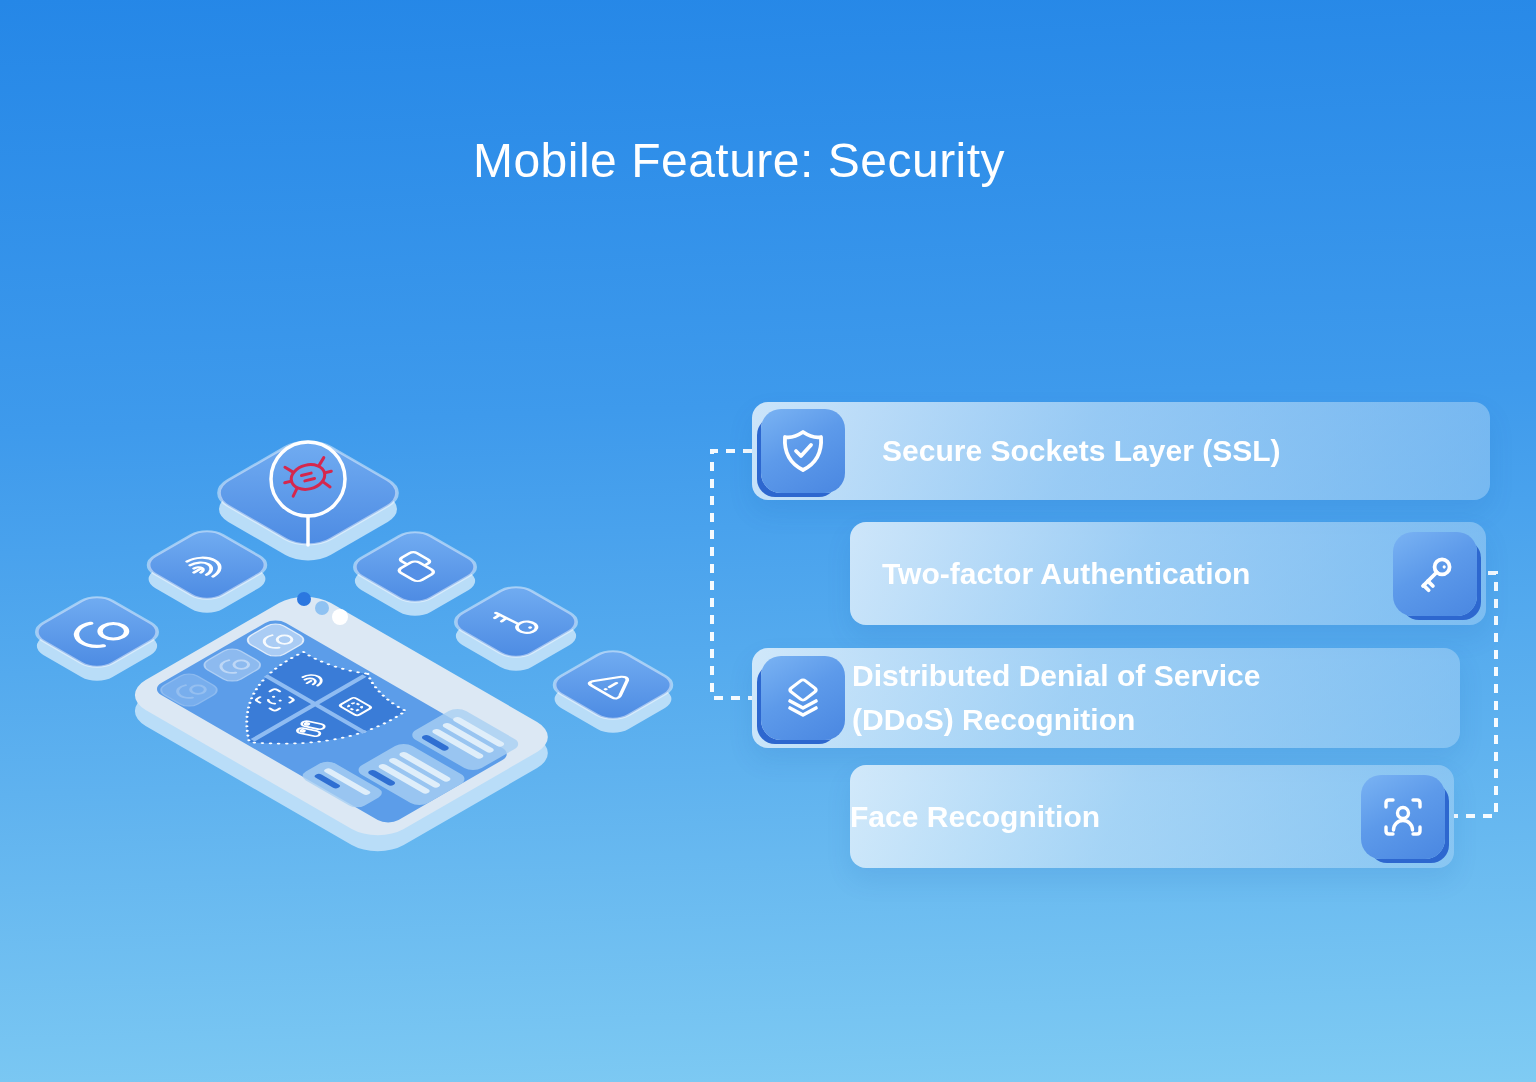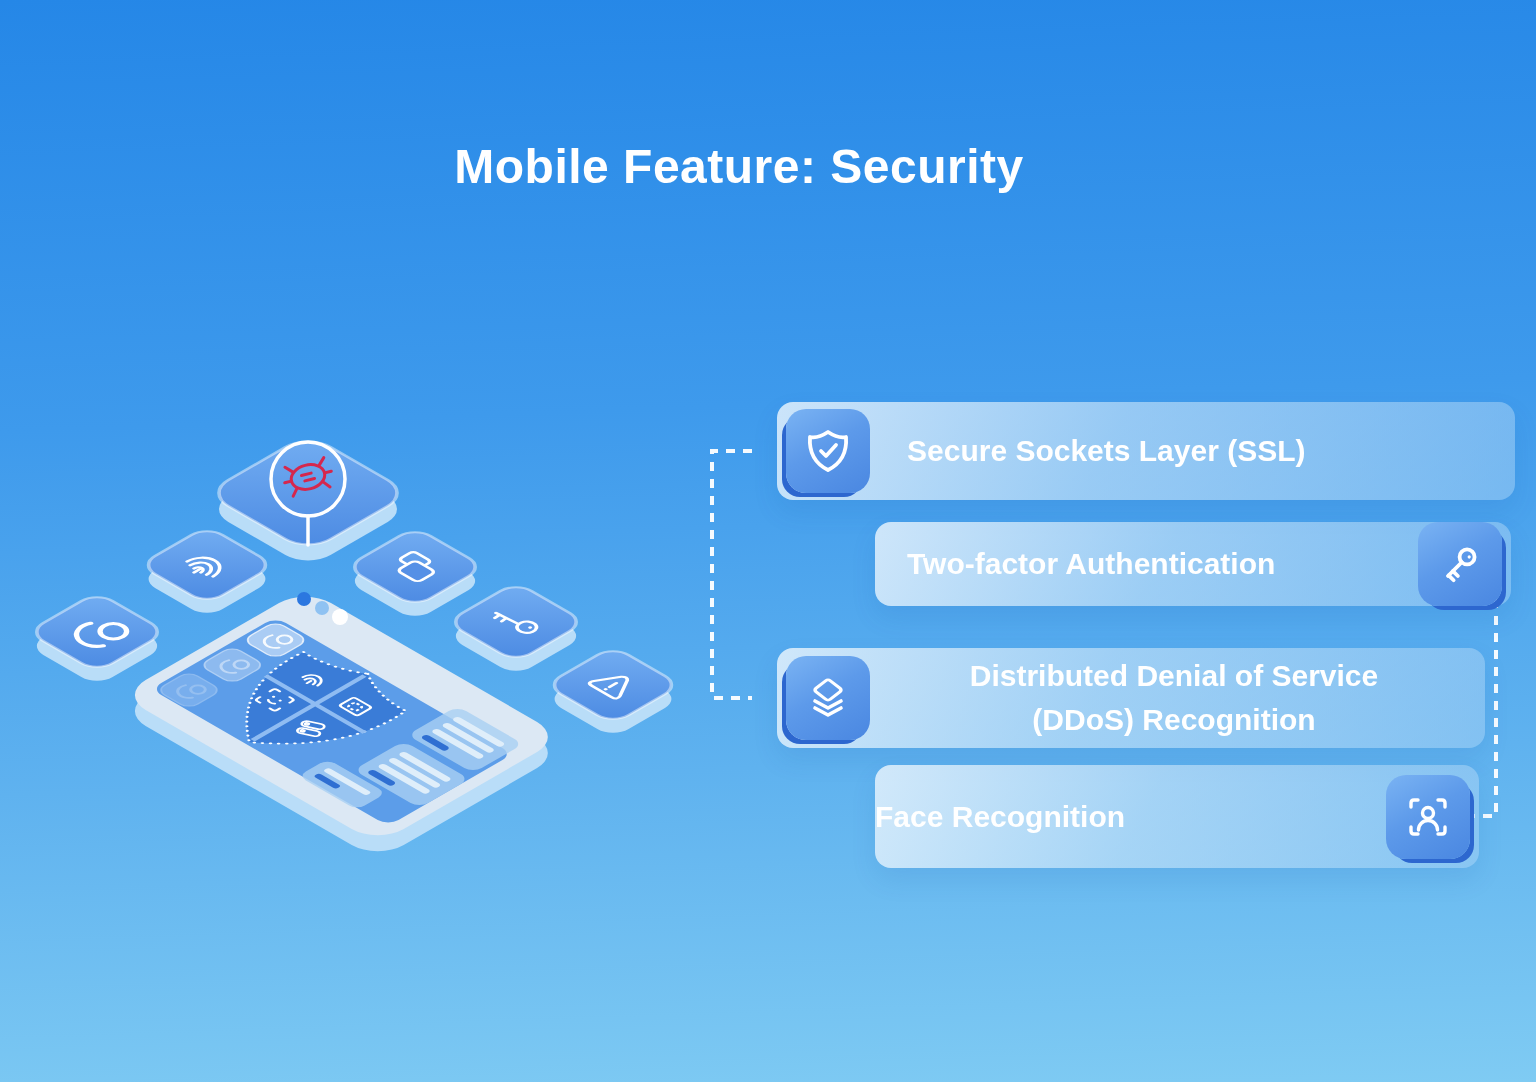--- a/index.html
+++ b/index.html
@@ -2,35 +2,34 @@
 <html><head>
 <meta charset="utf-8">
 <style>
   html,body{margin:0;padding:0;}
   body{
     width:1536px;height:1082px;position:relative;overflow:hidden;
     background:linear-gradient(178deg,#2587E7 0%,#3E9AEC 38%,#5FB2EF 70%,#7FCBF3 100%);
     font-family:"Liberation Sans","DejaVu Sans",sans-serif;
   }
   .title{
-    position:absolute;top:119px;left:0;width:1478px;text-align:center;
-    color:#FFFFFF;font-size:48px;font-weight:700;letter-spacing:.5px;margin-top:20px;
+    position:absolute;top:113px;left:0;width:1478px;text-align:center;
+    color:#FFFFFF;font-size:48px;font-weight:400;letter-spacing:.5px;margin-top:20px;
   }
   .card{
     position:absolute;border-radius:16px;display:flex;align-items:center;
     background:linear-gradient(118deg,rgba(235,245,253,.82) 0%,rgba(203,229,249,.62) 45%,rgba(169,210,245,.48) 100%);
     box-shadow:0 12px 26px rgba(20,80,170,.10);
-    margin-left:25px;
   }
   .card-1{left:752px;top:402px;width:608px;height:98px;padding-left:130px;}
-  .card-2{left:850px;top:522px;width:604px;height:84px;padding-left:32px;}
+  .card-2{left:850px;top:522px;width:604px;height:103px;padding-left:32px;}
   .card-3{left:752px;top:648px;width:608px;height:100px;padding-left:100px;}
   .card-4{left:850px;top:765px;width:604px;height:103px;}
   .card-label{color:#FFFFFF;font-size:30px;font-weight:700;}
-  .card-3 .card-label{flex:1;text-align:center;line-height:44px;padding-right:14px;}
+  .card-3 .card-label{flex:1;line-height:44px;padding-right:14px;}
   .icon-tile{
     position:absolute;top:50%;transform:translateY(-50%);
     width:84px;height:84px;border-radius:20px;
     display:flex;align-items:center;justify-content:center;
     background:linear-gradient(150deg,#7AB3F3 0%,#5D9AEA 45%,#4A87E1 100%);
   }
   .icon-tile.left{left:9px;box-shadow:-6px 6px 0 -2px #2D67CF;}
   .icon-tile.right{right:9px;box-shadow:6px 6px 0 -2px #2D67CF;}
   .connector{position:absolute;}
   svg{display:block;}

